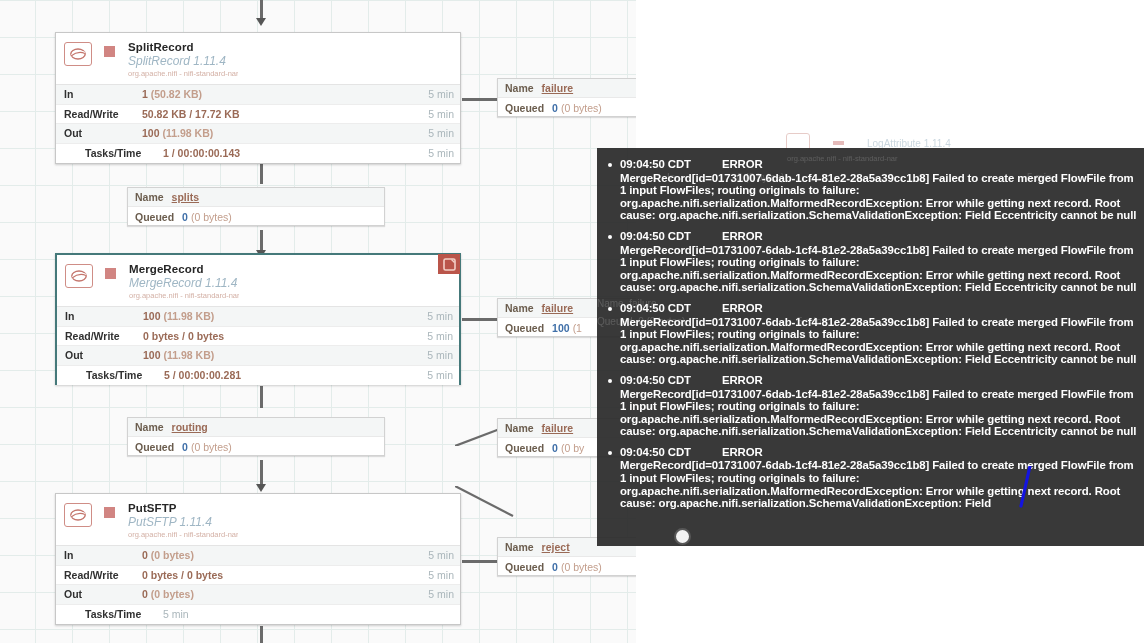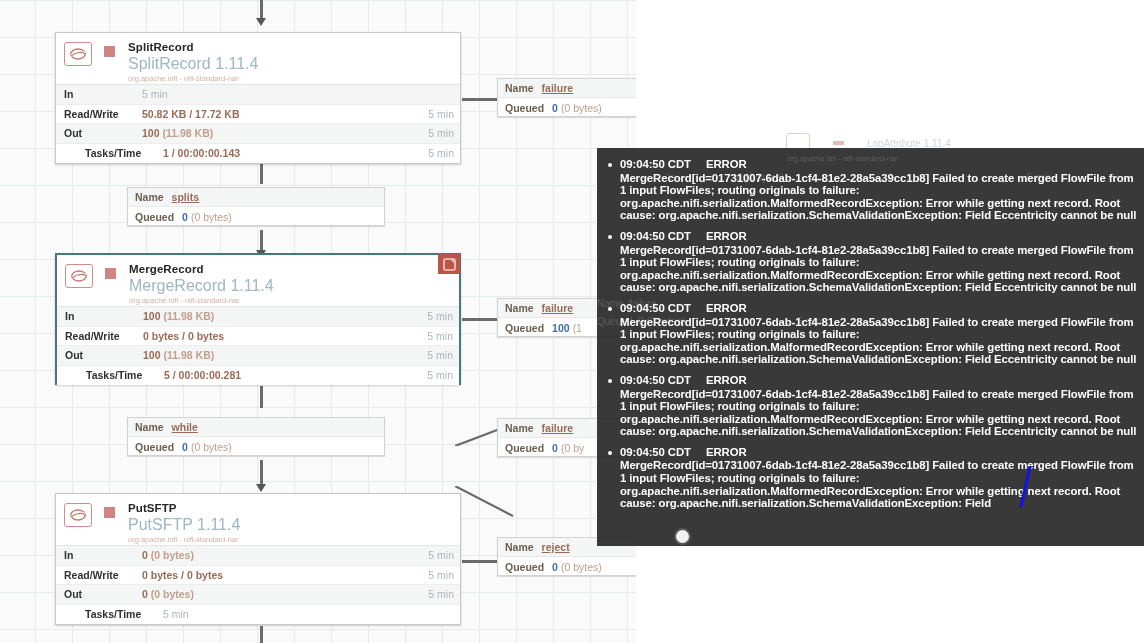--- a/index.html
+++ b/index.html
@@ -70,24 +70,25 @@
     overflow: hidden;
   }
   .proc-title {
     font-size: 11.5px;
     font-weight: bold;
     color: #262626;
     letter-spacing: .1px;
     white-space: nowrap;
   }
   .proc-type {
-    font-size: 16px;
+    font-size: 12px;
     color: #9fb6c4;
     white-space: nowrap;
     margin-top: 1px;
+    font-style: italic;
   }
   .proc-bundle {
     font-size: 7.5px;
     color: #d3b0a5;
     white-space: nowrap;
     margin-top: 2px;
   }
   .bulletin {
     position: absolute;
     right: -1px; top: -1px;
@@ -178,21 +179,21 @@
   }
   .bl-item::before {
     content: "";
     position: absolute;
     left: 3px; top: 5px;
     width: 4px; height: 4px;
     border-radius: 50%;
     background: #ffffff;
   }
   .bl-head { margin-bottom: 1px; }
-  .bl-head .bl-sev { margin-left: 15px; }
+  .bl-head .bl-sev { margin-left: 31px; }
   .bl-msg { display: block; }
 
   
   #overlay-ghost {
     position: absolute;
     left: 0; top: 0;
     width: 547px; height: 398px;
     pointer-events: none;
     opacity: .17;
   }
@@ -266,20 +267,21 @@
         <div class="run-dot"></div>
         <div class="proc-names">
           <div class="proc-title">SplitRecord</div>
           <div class="proc-type">SplitRecord 1.11.4</div>
           <div class="proc-bundle">org.apache.nifi - nifi-standard-nar</div>
         </div>
       </div>
       <div class="proc-stats">
         <div class="stat-row">
           <span class="stat-label">In</span>
+          <span class="stat-value"><span>1</span> <span class="sub">(50.82 KB)</span></span>
           <span class="stat-time">5 min</span>
         </div>
         <div class="stat-row">
           <span class="stat-label">Read/Write</span>
           <span class="stat-value"><span>50.82 KB / 17.72 KB</span> <span class="sub"></span></span>
           <span class="stat-time">5 min</span>
         </div>
         <div class="stat-row">
           <span class="stat-label">Out</span>
           <span class="stat-value"><span>100</span> <span class="sub">(11.98 KB)</span></span>
@@ -371,21 +373,21 @@
       <div class="conn-row">
         <span class="conn-key">Queued</span>
         <span class="conn-count">100</span>
         <span class="conn-size">(1</span>
       </div>
     </div>
 
     <div class="connection" style="left:127px; top:417px; width:258px; height:39px;">
       <div class="conn-row top">
         <span class="conn-key">Name</span>
-        <span class="conn-name">while</span>
+        <span class="conn-name">routing</span>
       </div>
       <div class="conn-row">
         <span class="conn-key">Queued</span>
         <span class="conn-count">0</span>
         <span class="conn-size">(0 bytes)</span>
       </div>
     </div>
 
     <div class="connection" style="left:497px; top:418px; width:140px; height:39px;">
       <div class="conn-row top">

